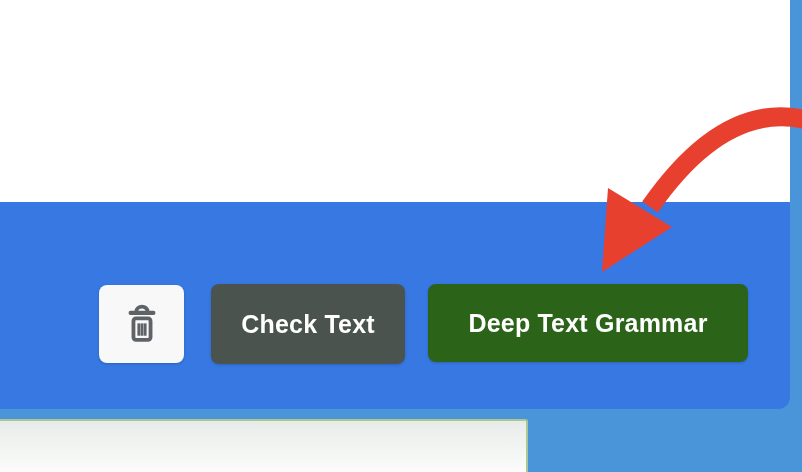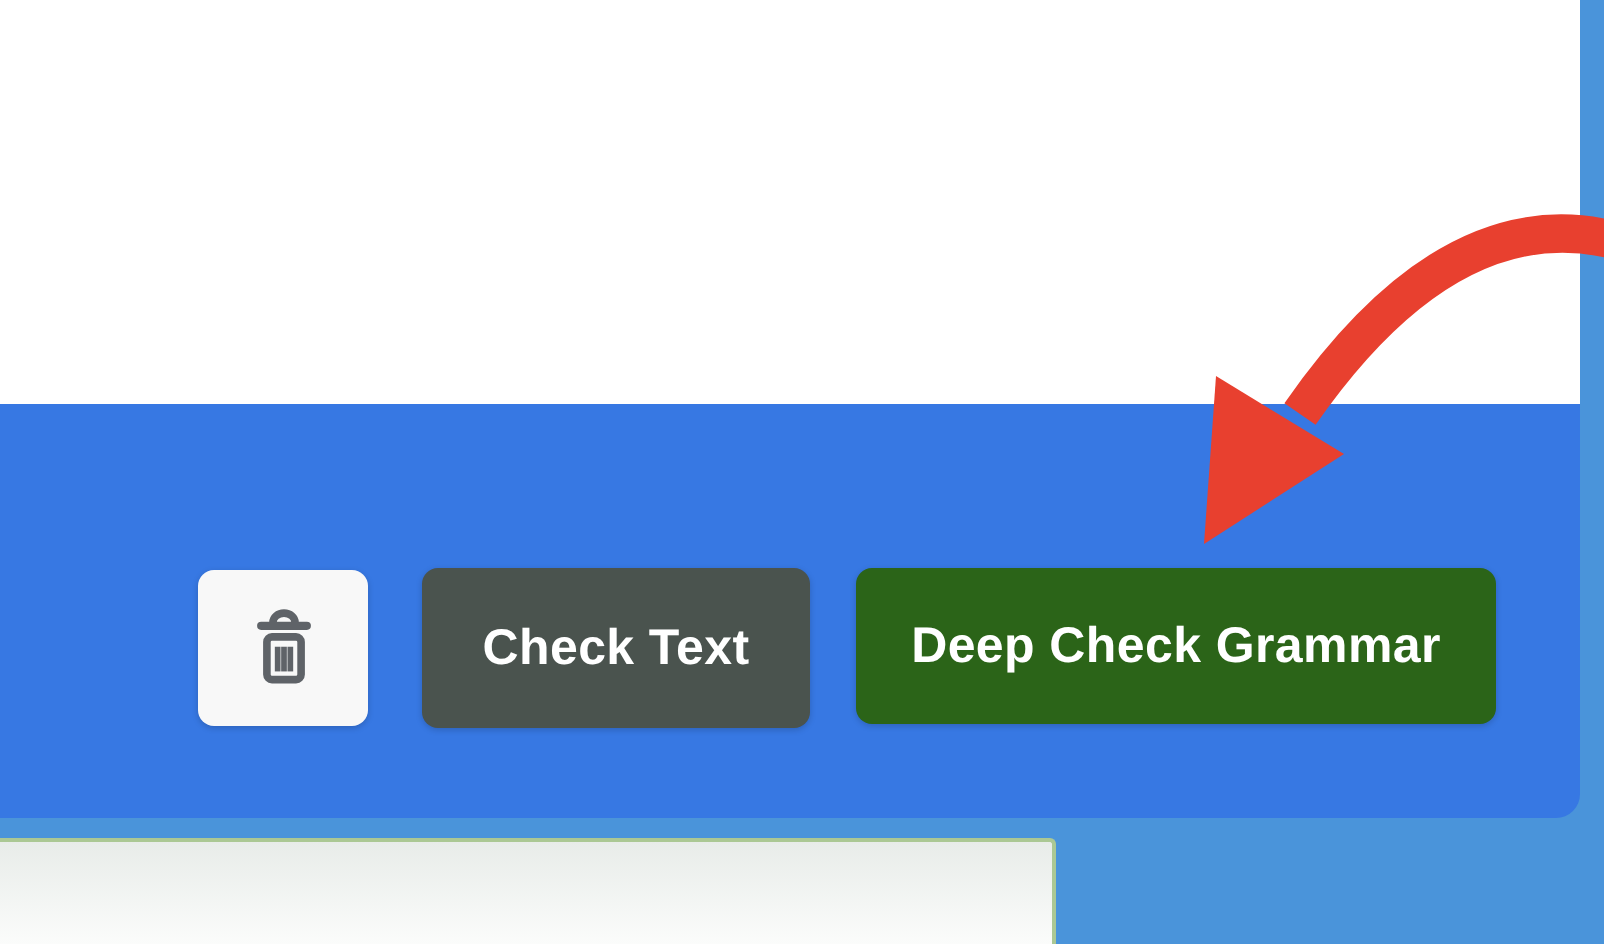--- a/index.html
+++ b/index.html
@@ -65,21 +65,21 @@
           <line x1="12" y1="12.6" x2="12" y2="20.4" stroke-width="1.8"></line>
           <line x1="14" y1="12.6" x2="14" y2="20.4" stroke-width="1.8"></line>
         </svg>
       </button>
 
       <button class="btn check-text-btn" style="background: rgb(74, 83, 78);">
         <span class="btn-label">Check Text</span>
       </button>
 
       <button class="btn deep-check-btn" style="background: rgb(43, 100, 24);">
-        <span class="btn-label">Deep Check Grammar</span>
+        <span class="btn-label">Deep Text Grammar</span>
       </button>
 
     </div>
   </div>
 
   <div class="results-panel" style="background: linear-gradient(rgb(232, 236, 233) 0%, rgb(251, 252, 251) 100%);"></div>
 
   <svg class="arrow-overlay" viewBox="0 0 802 472">
     <path d="M 814 122 Q 728 95 650 207" fill="none" stroke-width="19" stroke="#e8402f"></path>
     <polygon points="608,188 672,227 602,272" fill="#e8402f"></polygon>

